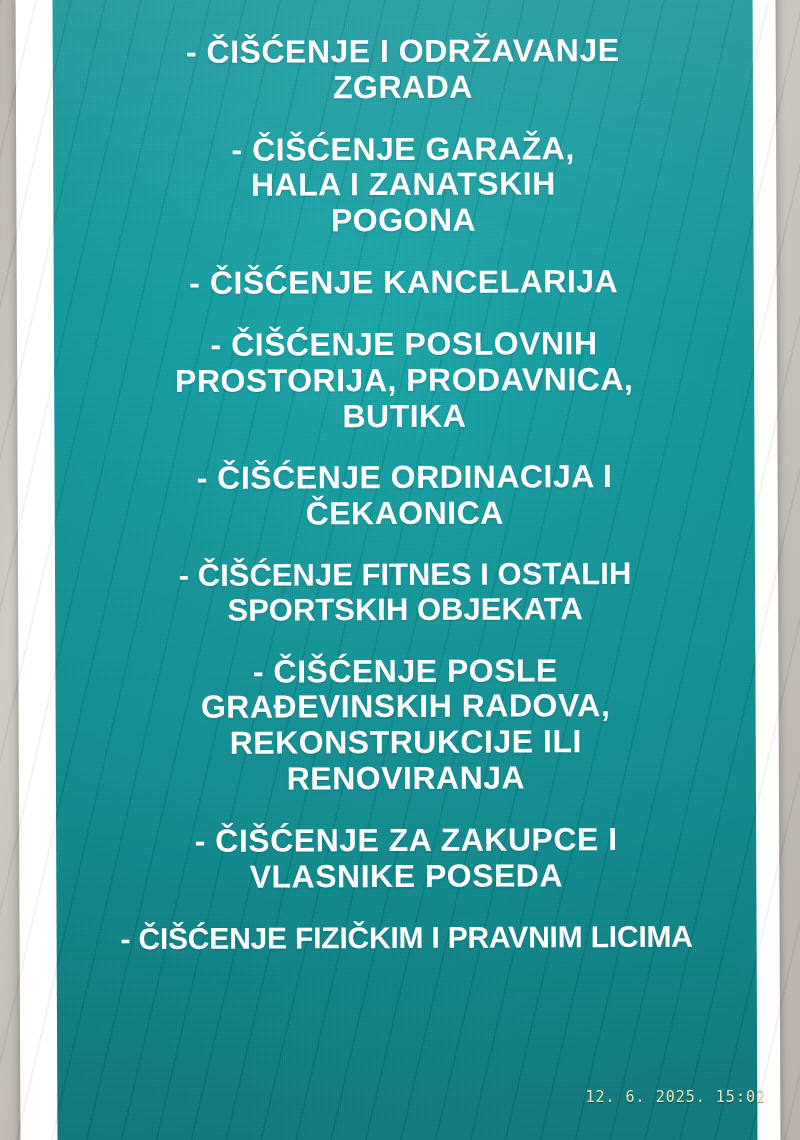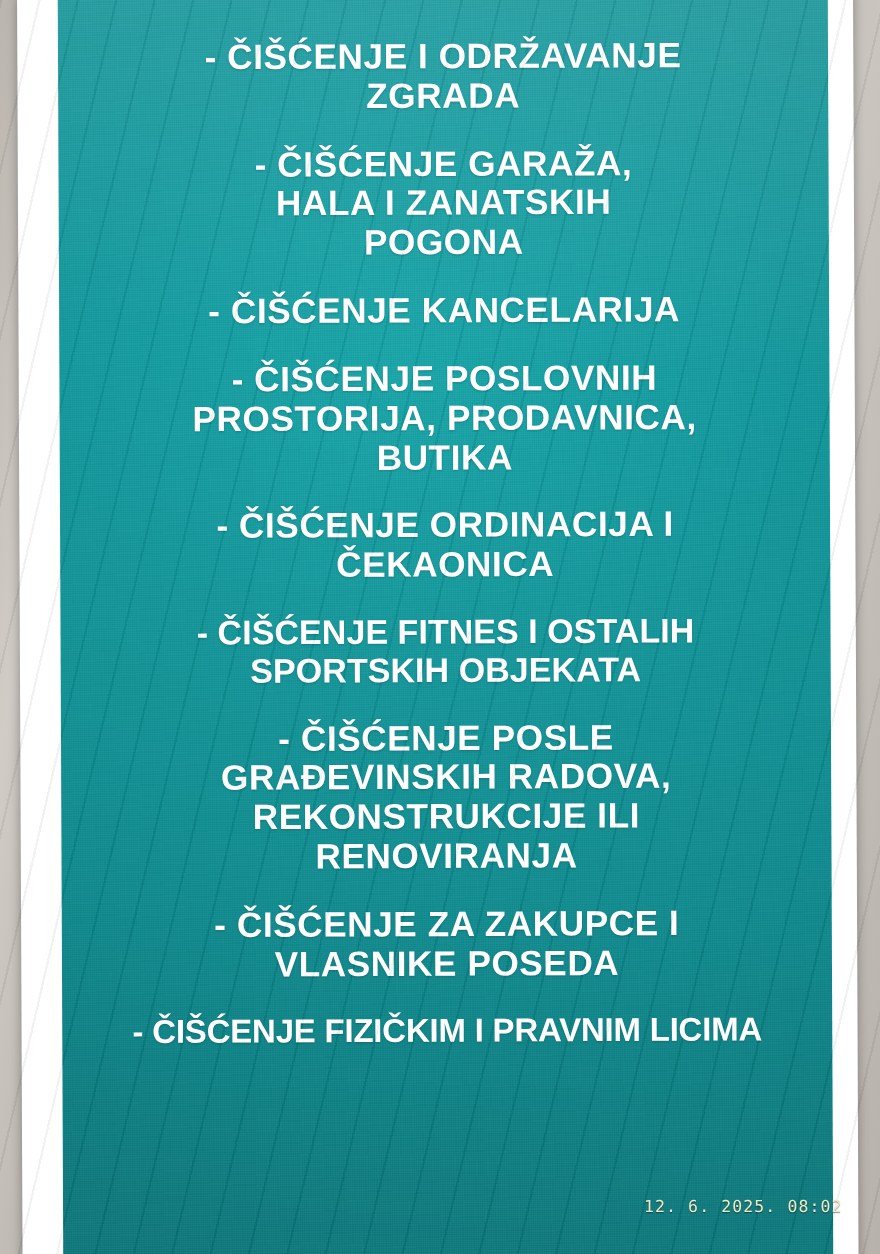--- a/index.html
+++ b/index.html
@@ -147,14 +147,14 @@
         <div class="entry">- ČIŠĆENJE POSLE
 GRAĐEVINSKIH RADOVA,
 REKONSTRUKCIJE ILI
 RENOVIRANJA</div>
         <div class="entry">- ČIŠĆENJE ZA ZAKUPCE I
 VLASNIKE POSEDA</div>
         <div class="entry last">- ČIŠĆENJE FIZIČKIM I PRAVNIM LICIMA</div>
       </div>
     </div>
   </div>
-  <div class="timestamp">12. 6. 2025.  08:02</div>
+  <div class="timestamp">12. 6. 2025.  15:02</div>
 </div>
 
 </body></html>

